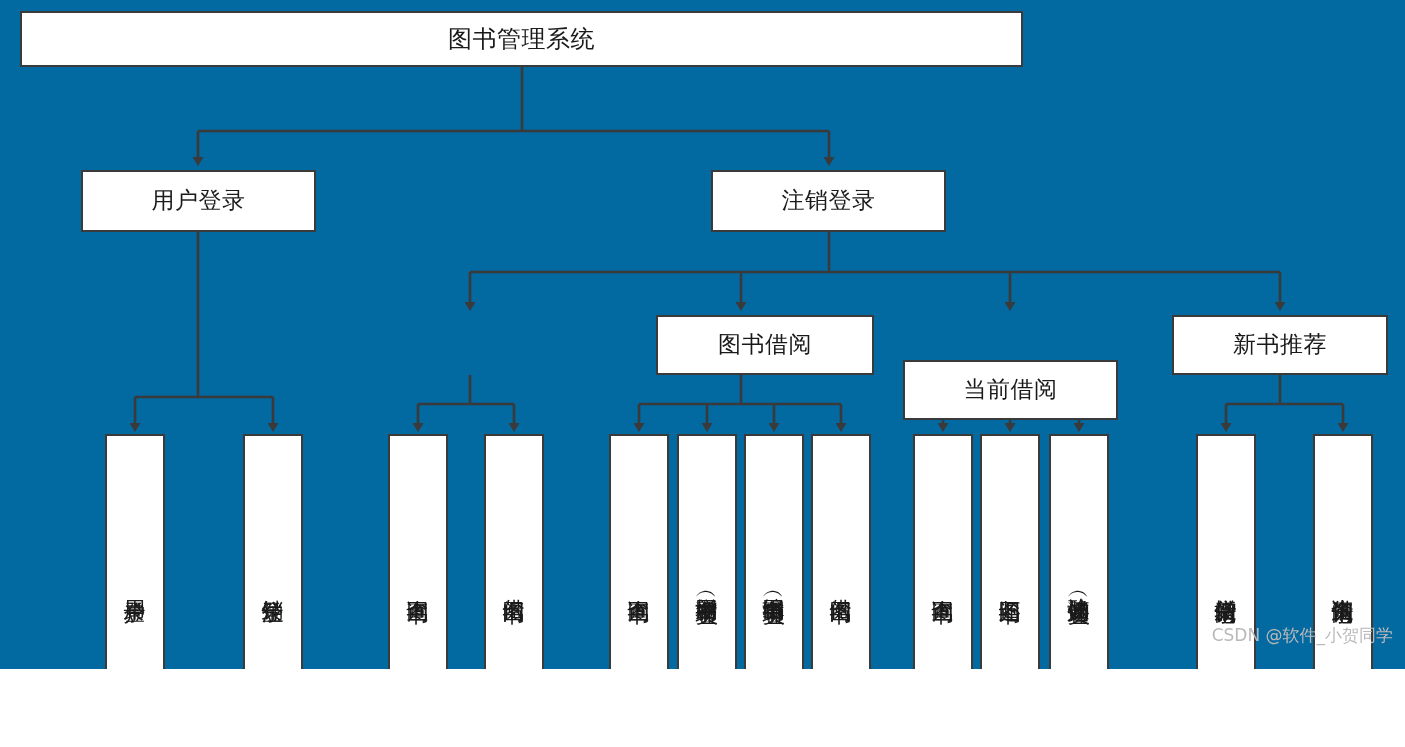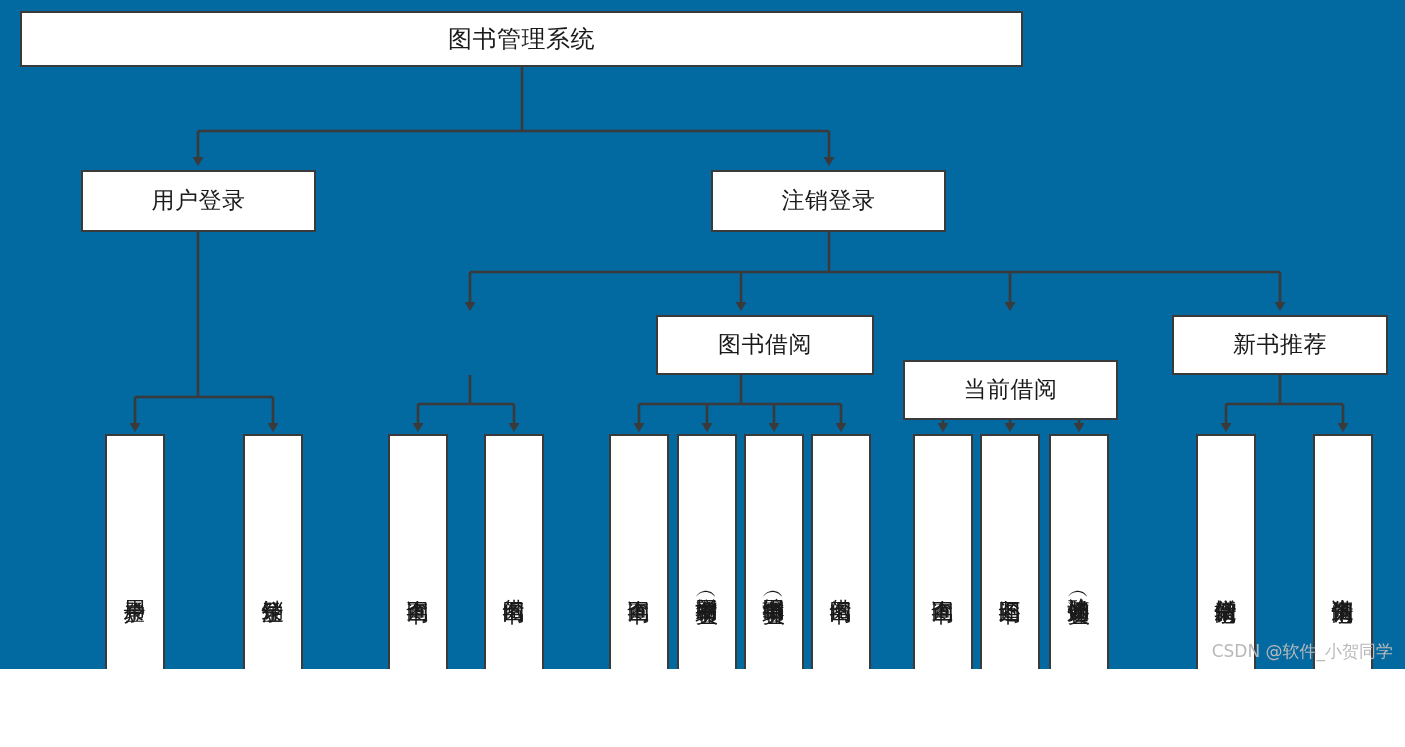--- a/index.html
+++ b/index.html
@@ -59,21 +59,21 @@
     writing-mode: vertical-rl;
     text-orientation: upright;
     font-size: 22px;
     line-height: 1.05;
     letter-spacing: 1px;
     white-space: nowrap;
   }
   #watermark {
     position: absolute;
     right: 12px;
-    bottom: 6px;
+    bottom: 22px;
     font-size: 17px;
     color: #b9b9b9;
     z-index: 5;
     white-space: nowrap;
     user-select: none;
   }
 </style>
 </head>
 <body>
 

